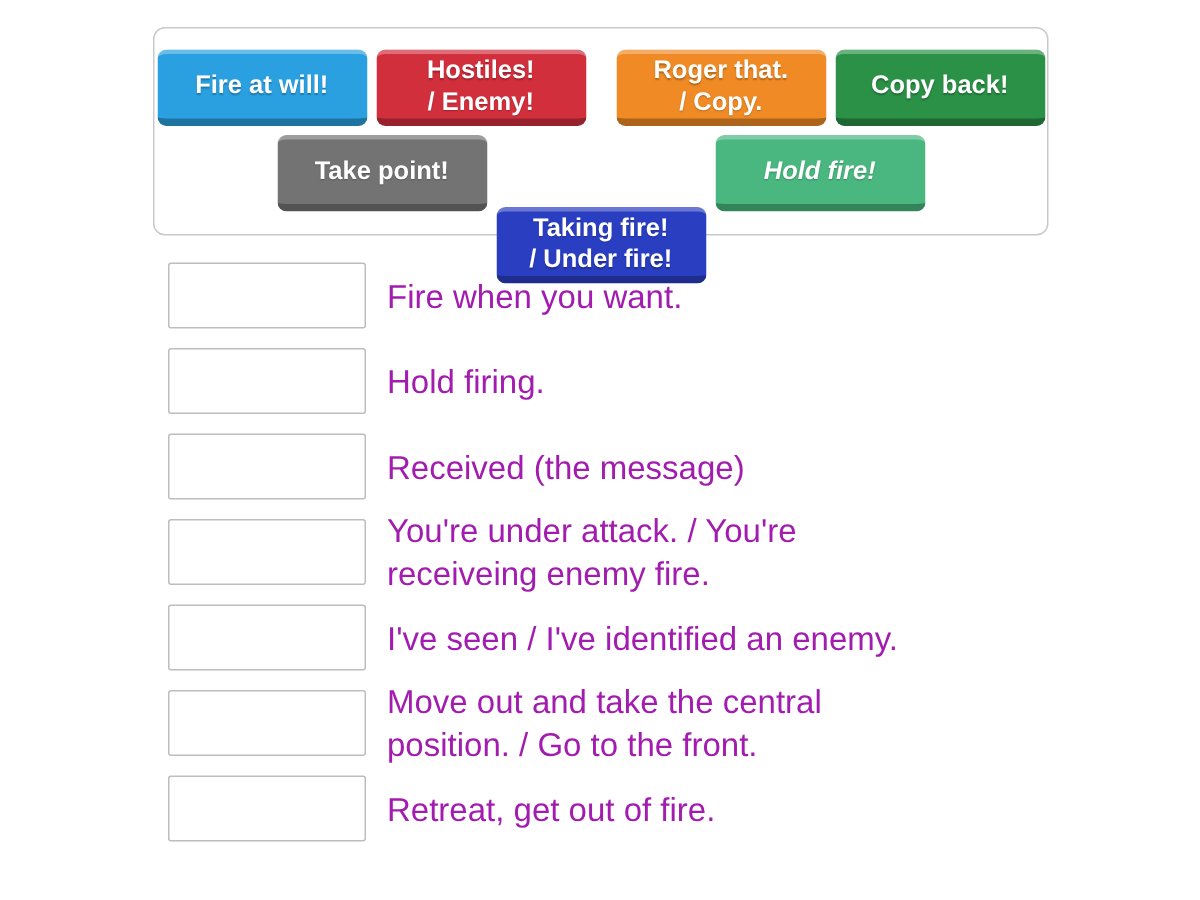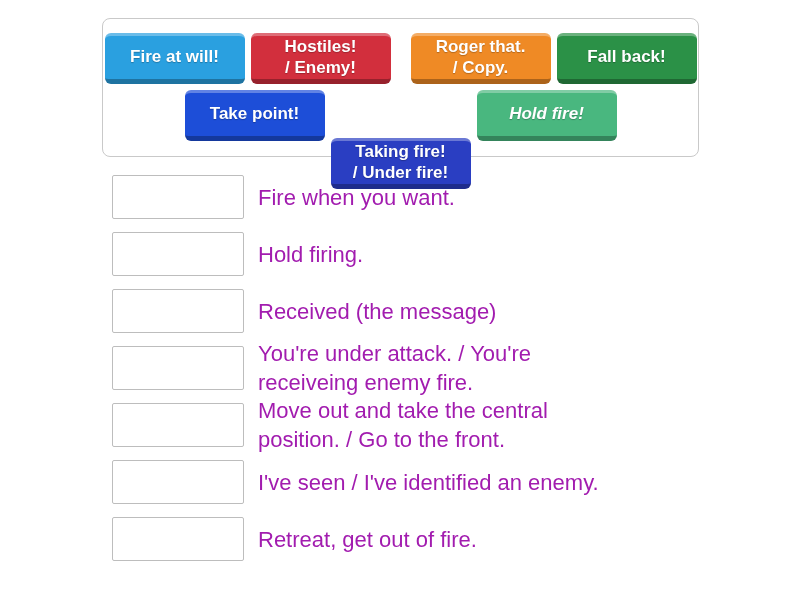--- a/index.html
+++ b/index.html
@@ -92,24 +92,24 @@
 
 <div class="stage">
 
   <div class="bank">
     <div class="bank-row">
       <button class="tile" style="background-color: rgb(42, 160, 224);">Fire at will!</button>
       <button class="tile" style="background-color: rgb(210, 47, 61);">Hostiles!
 / Enemy!</button>
       <button class="tile" style="background-color: rgb(239, 138, 37); margin-left: 14px;">Roger that.
 / Copy.</button>
-      <button class="tile" style="background-color: rgb(43, 145, 71);">Fall back!</button>
+      <button class="tile" style="background-color: rgb(43, 145, 71);">Copy back!</button>
     </div>
     <div class="bank-row">
-      <button class="tile" style="background-color: #1d4ed8;">Take point!</button>
+      <button class="tile" style="background-color: #737373;">Take point!</button>
       <button class="tile" style="background-color: rgb(42, 62, 194); margin-top: 48px;">Taking fire!
 / Under fire!</button>
       <button class="tile" style="background-color: rgb(73, 183, 127); font-style: italic;">Hold fire!</button>
     </div>
   </div>
 
   <div class="rows">
     <div class="row">
       <div class="slot"></div>
       <div class="clue">Fire when you want.</div>
@@ -122,26 +122,26 @@
       <div class="slot"></div>
       <div class="clue">Received (the message)</div>
     </div>
     <div class="row">
       <div class="slot"></div>
       <div class="clue">You're under attack. / You're
 receiveing enemy fire.</div>
     </div>
     <div class="row">
       <div class="slot"></div>
-      <div class="clue">Move out and take the central
-position. / Go to the front.</div>
+      <div class="clue">I've seen / I've identified an enemy.</div>
     </div>
     <div class="row">
       <div class="slot"></div>
-      <div class="clue">I've seen / I've identified an enemy.</div>
+      <div class="clue">Move out and take the central
+position. / Go to the front.</div>
     </div>
     <div class="row">
       <div class="slot"></div>
       <div class="clue">Retreat, get out of fire.</div>
     </div>
   </div>
 
 </div>
 
 </body></html>

